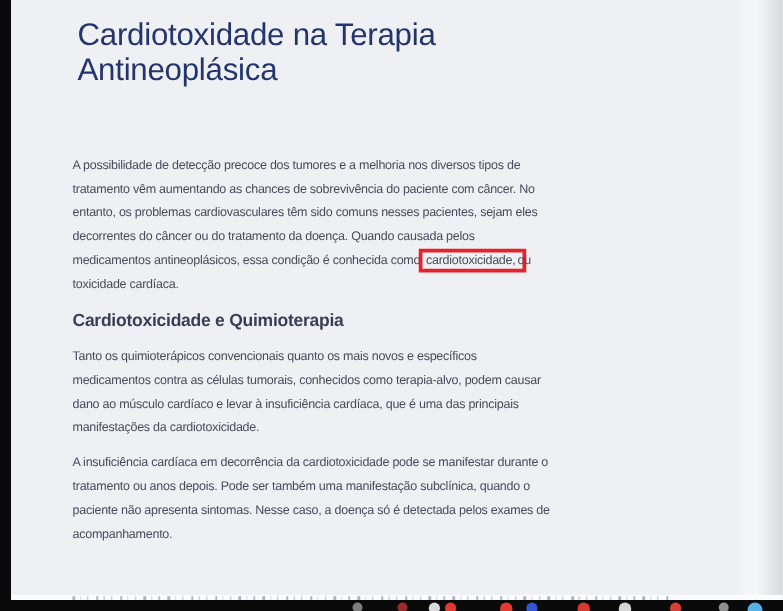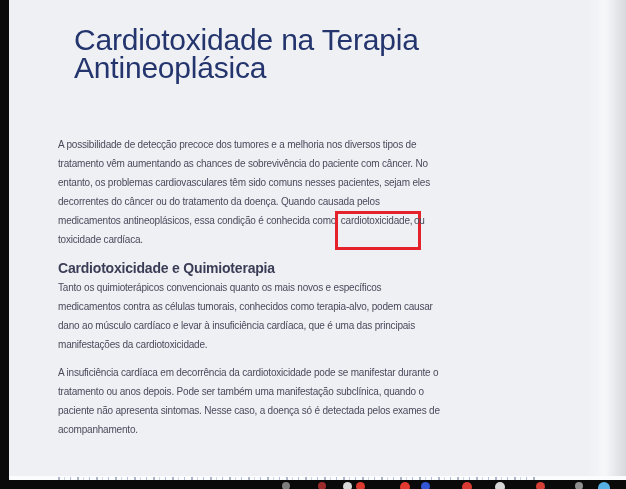--- a/index.html
+++ b/index.html
@@ -24,22 +24,22 @@
     background: var(--bar);
     z-index: 3;
   }
   .content {
     position: absolute; left: 9px; top: 0;
     width: 605px; height: 480px;
     padding: 10px 0 0 49px;
     overflow: hidden;
   }
   h1 {
-    margin: 16px;
-    font-size: 30px;
+    margin: 4px;
+    font-size: 25px;
     line-height: 28px;
     font-weight: 400;
     letter-spacing: -0.2px;
     color: var(--title);
     white-space: pre;
   }
   p {
     margin: 0;
     font-size: 10px;
     line-height: 19px;
@@ -50,26 +50,26 @@
   h2 {
     margin: 10px 0 0 0;
     font-size: 14px;
     line-height: 19px;
     letter-spacing: -0.2px;
     font-weight: 700;
     color: var(--heading);
     white-space: pre;
   }
   .p-intro   { margin-top: 53px; }
-  .p-chemo   { }
+  .p-chemo   { margin-top: 10px; }
   .p-heart   { margin-top: 9px; }
   .p-others  { margin-top: 12px; }
   .hl {
     border: 3px solid var(--red);
-    padding: 1px 6px 21px 3px;
+    padding: 1px 6px 1px 3px;
     margin-left: -4px;
     margin-right: -10px;
   }
   .clipped-line {
     position: fixed;
     left: 58px; top: 477px;
     width: 478px; height: 3px;
     background: repeating-linear-gradient(90deg,
       rgba(110,120,155,0.55) 0 2px, transparent 2px 6px,
       rgba(110,120,155,0.30) 6px 7px, transparent 7px 12px,

